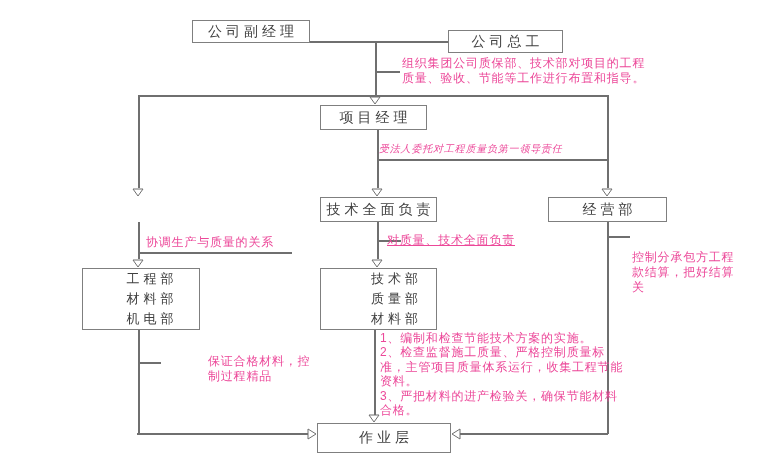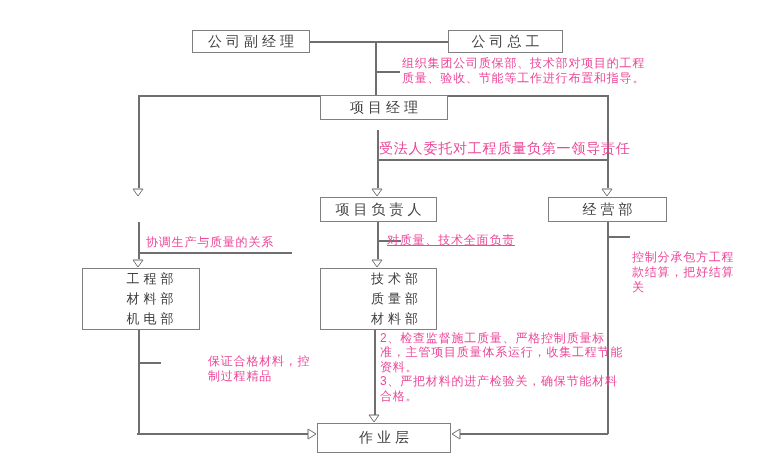--- a/index.html
+++ b/index.html
@@ -17,61 +17,61 @@
   .vline{position:absolute;width:1.5px;background:#6f6f6f;}
   .note{position:absolute;font-size:12px;letter-spacing:0.8px;line-height:15px;color:#ec4899;}
   .nowrap{white-space:nowrap;}
   .arrow{position:absolute;line-height:0;}
 </style>
 </head>
 <body>
 
 <div id="canvas">
 
-  <div class="box" style="left:192px;top:30px;width:118px;height:23px;font-family:Liberation Mono, monospace;">公司副经理</div>
+  <div class="box" style="left:192px;top:20px;width:118px;height:23px;font-family:Liberation Mono, monospace;">公司副经理</div>
   <div class="box" style="left:448px;top:30px;width:115px;height:23px;">公司总工</div>
 
   <div class="hline" style="left:310px;top:41px;width:138px;"></div>
   <div class="vline" style="left:375px;top:41px;height:56px;"></div>
   <div class="hline" style="left:375px;top:71px;width:25px;"></div>
 
   <div class="note" style="left:402px;top:56px;width:252px;">组织集团公司质保部、技术部对项目的工程质量、验收、节能等工作进行布置和指导。</div>
 
   <div class="hline" style="left:138px;top:95px;width:470px;"></div>
   <div class="vline" style="left:138px;top:95px;height:93px;"></div>
   <div class="vline" style="left:607px;top:95px;height:93px;"></div>
 
   <div class="arrow" style="left:369px;top:96px;">
     <svg width="12" height="9">
         <path d="M1,1 L11,1 L6,8 Z" fill="#fff" stroke="#6f6f6f" stroke-width="1"></path>
       </svg>
   </div>
-  <div class="box" style="left:320px;top:95px;width:128px;height:25px;">项目经理</div>
+  <div class="box" style="left:320px;top:105px;width:107px;height:25px;">项目经理</div>
 
   <div class="vline" style="left:377px;top:130px;height:58px;"></div>
-  <div class="note nowrap" style="left:379px;top:141px;font-size:14px;">受法人委托对工程质量负第一领导责任</div>
+  <div class="note nowrap" style="left:379px;top:141px;font-size:10px;font-style:italic;">受法人委托对工程质量负第一领导责任</div>
   <div class="hline" style="left:377px;top:159px;width:231px;"></div>
 
   <div class="arrow" style="left:132px;top:188px;">
     <svg width="12" height="9">
         <path d="M1,1 L11,1 L6,8 Z" fill="#fff" stroke="#6f6f6f" stroke-width="1"></path>
       </svg>
   </div>
   <div class="arrow" style="left:371px;top:188px;">
     <svg width="12" height="9">
         <path d="M1,1 L11,1 L6,8 Z" fill="#fff" stroke="#6f6f6f" stroke-width="1"></path>
       </svg>
   </div>
   <div class="arrow" style="left:601px;top:188px;">
     <svg width="12" height="9">
         <path d="M1,1 L11,1 L6,8 Z" fill="#fff" stroke="#6f6f6f" stroke-width="1"></path>
       </svg>
   </div>
 
-  <div class="box" style="left:320px;top:197px;width:117px;height:25px;">项目负责人</div>
+  <div class="box" style="left:320px;top:197px;width:117px;height:25px;">技术全面负责</div>
   <div class="box" style="left:548px;top:197px;width:119px;height:25px;">经营部</div>
 
   <div class="vline" style="left:138px;top:222px;height:37px;"></div>
   <div class="note nowrap" style="left:146px;top:235px;">协调生产与质量的关系</div>
   <div class="hline" style="left:138px;top:252px;width:154px;"></div>
 
   <div class="vline" style="left:377px;top:222px;height:37px;"></div>
   <div class="hline" style="left:377px;top:240px;width:24px;"></div>
   <div class="note nowrap" style="left:387px;top:233px;text-decoration:underline;">对质量、技术全面负责</div>
 
@@ -100,20 +100,21 @@
     <span>质量部</span>
     <span>材料部</span>
   </div>
 
   <div class="vline" style="left:138px;top:330px;height:104px;"></div>
   <div class="hline" style="left:138px;top:362px;width:23px;"></div>
   <div class="note" style="left:163px;top:354px;width:110px;margin-left:45px;">保证合格材料，控制过程精品</div>
 
   <div class="vline" style="left:374px;top:330px;height:85px;"></div>
   <div class="note" style="left:380px;top:331px;width:244px;line-height:14.4px;">
+    <div>1、编制和检查节能技术方案的实施。</div>
     <div>2、检查监督施工质量、严格控制质量标准，主管项目质量体系运行，收集工程节能资料。</div>
     <div>3、严把材料的进产检验关，确保节能材料合格。</div>
   </div>
 
   <div class="hline" style="left:137px;top:433px;width:172px;"></div>
   <div class="arrow" style="left:307px;top:428px;">
     <svg width="10" height="12">
         <path d="M1,1 L1,11 L9,6 Z" fill="#fff" stroke="#6f6f6f" stroke-width="1"></path>
       </svg>
   </div>

